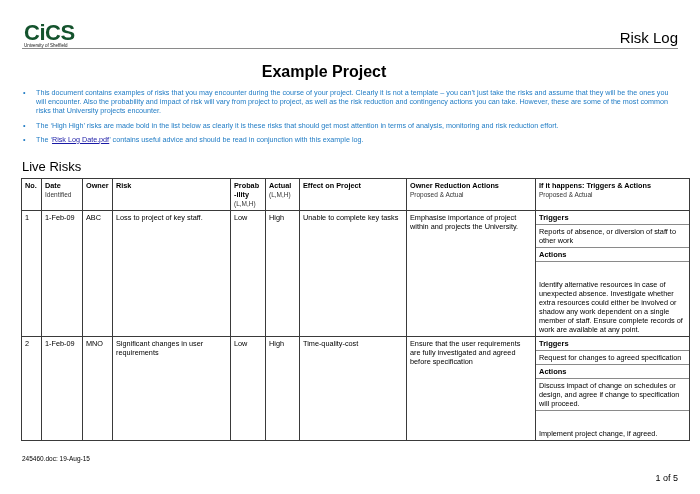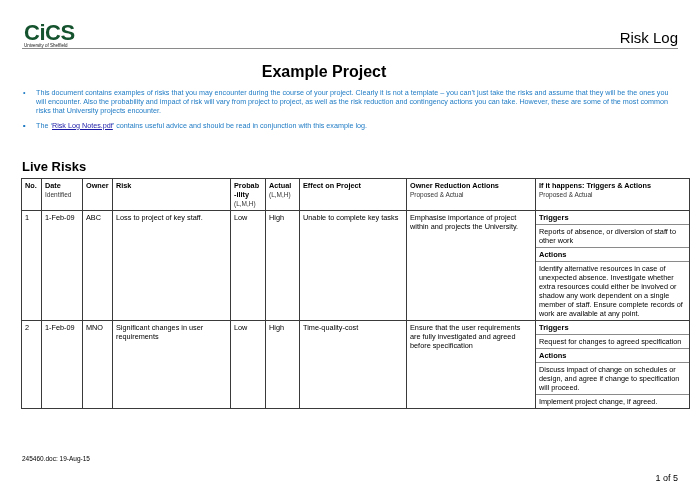--- a/index.html
+++ b/index.html
@@ -9,31 +9,31 @@
   .logo-main { font-size:22px; font-weight:bold; letter-spacing:-0.5px; line-height:20px; color:#14532d; }
   .logo-sub { font-size:4.5px; line-height:5px; color:#111; }
   .header-rule { position:absolute; left:22px; top:48px; width:656px; height:1px; background:#8a8a8a; }
   .header-title { position:absolute; right:22px; top:29px; font-size:15px; line-height:18px; }
   .doc-title { position:absolute; left:0; width:648px; top:63px; text-align:center; font-size:16px; font-weight:bold; }
   .bullets { position:absolute; left:22px; top:88px; width:656px; margin:0; padding:0; list-style:none;
              color:#1f7bc4; font-size:7.2px; line-height:9.2px; }
   .bullets li { position:relative; padding-left:14px; margin-bottom:5px; }
   .bullets li .dot { position:absolute; left:1px; top:0; }
   .bullets a { color:#1a1aa6; text-decoration:underline; }
-  .section-title { position:absolute; left:22px; top:159px; font-size:13px; line-height:16px;font-weight:bold; }
+  .section-title { position:absolute; left:22px; top:159px; font-size:13px; line-height:16px; }
   table.risks { position:absolute; left:21px; top:178px; border-collapse:collapse; table-layout:fixed; width:668px;
                 font-size:7.3px; line-height:9px; }
   table.risks th, table.risks td { border:1px solid #3a3a3a; vertical-align:top; text-align:left; padding:2px 3px; }
   table.risks th { font-weight:bold; height:25px; }
   table.risks th .sub { display:block; font-weight:normal; font-size:6.5px; color:#333; }
   table.risks .body-row-1 td { height:100px; }
   table.risks .body-row-2 td { height:78px; }
   .ta-cell { padding:0 !important; }
   .ta-block { padding:2px 3px; border-bottom:1px solid #8a8a8a; }
-  .ta-block:last-child { border-bottom:none; }
+  .ta-block:last-child { border-bottom:none;margin-top:16px; }
   .ta-head { font-weight:bold; font-size:7.5px; }
   .footer-left { position:absolute; left:22px; top:455px; font-size:6.5px; }
   .footer-right { position:absolute; right:22px; top:453px; font-size:9px;margin-top:20px; }
 </style>
 </head>
 <body>
 
 <div class="logo">
   <div class="logo-main">CiCS</div>
   <div class="logo-sub">University of Sheffield</div>
@@ -43,24 +43,25 @@
 
 <div class="doc-title">Example Project</div>
 
 <ul class="bullets">
   <li>
     <span class="dot">•</span>
     <span>This document contains examples of risks that you may encounter during the course of your project. Clearly it is not a template – you can’t just take the risks and assume that they will be the ones you will encounter.  Also the probability and impact of risk will vary from project to project, as well as the risk reduction and contingency actions you can take. However, these are some of the most common risks that University projects encounter.</span>
   </li>
   <li>
     <span class="dot">•</span>
+    <span>The ‘High High’ risks are made bold in the list below as clearly it is these risks that should get most attention in terms of analysis, monitoring and risk reduction effort.</span>
   </li>
   <li>
     <span class="dot">•</span>
-    <span>The ‘</span><a href="#">Risk Log Notes.pdf</a><span>’ contains useful advice and should be read in conjunction with this example log.</span>
+    <span>The ‘</span><a href="#">Risk Log Date.pdf</a><span>’ contains useful advice and should be read in conjunction with this example log.</span>
   </li>
 </ul>
 
 <div class="section-title">Live Risks</div>
 
 <table class="risks">
   <colgroup>
     <col style="width:20px">
       <col style="width:41px">
       <col style="width:30px">

